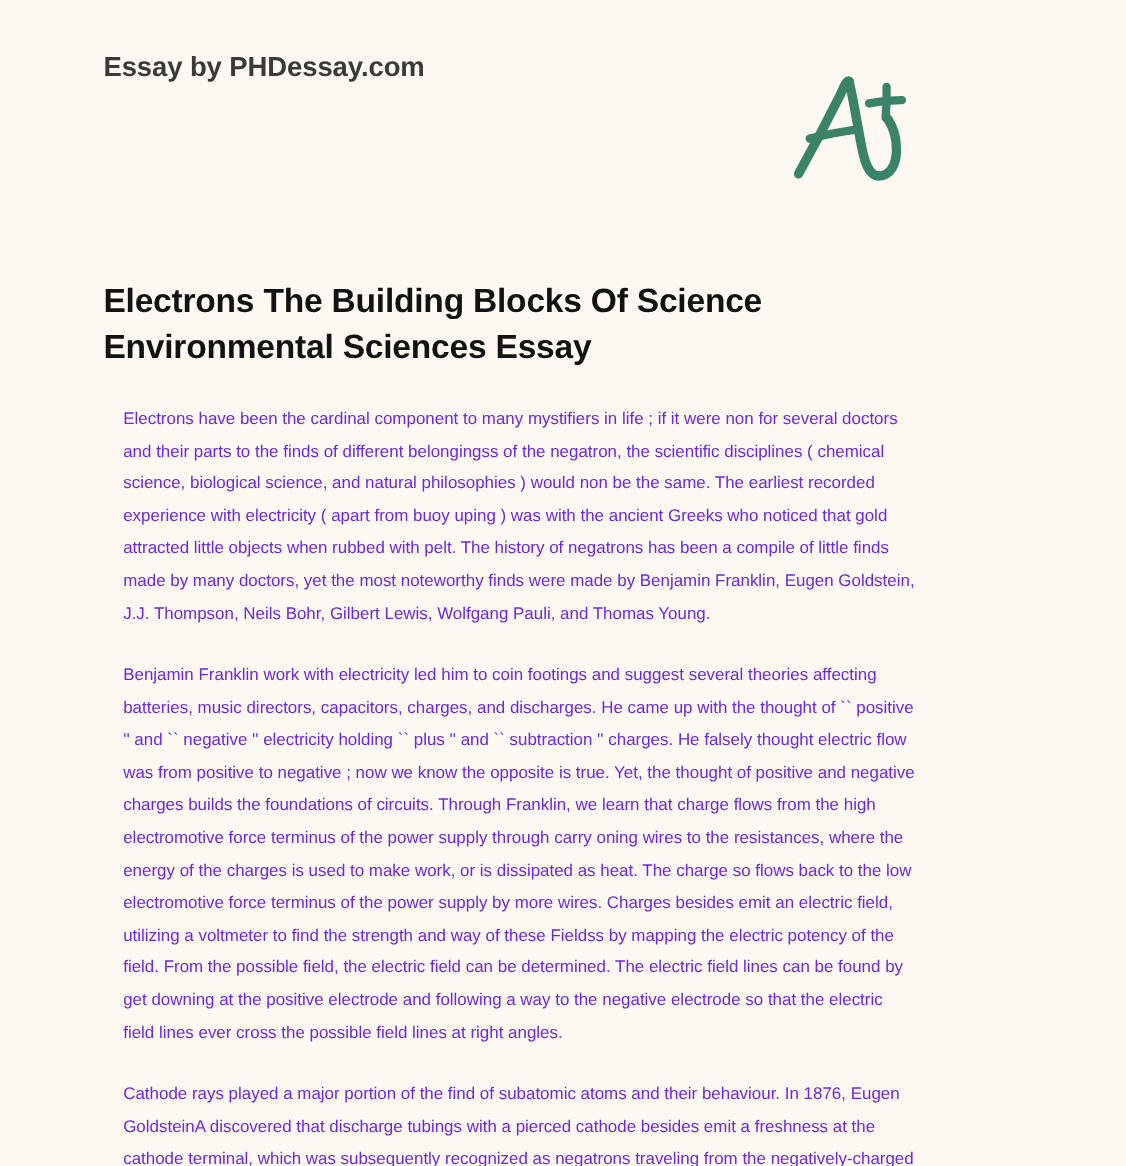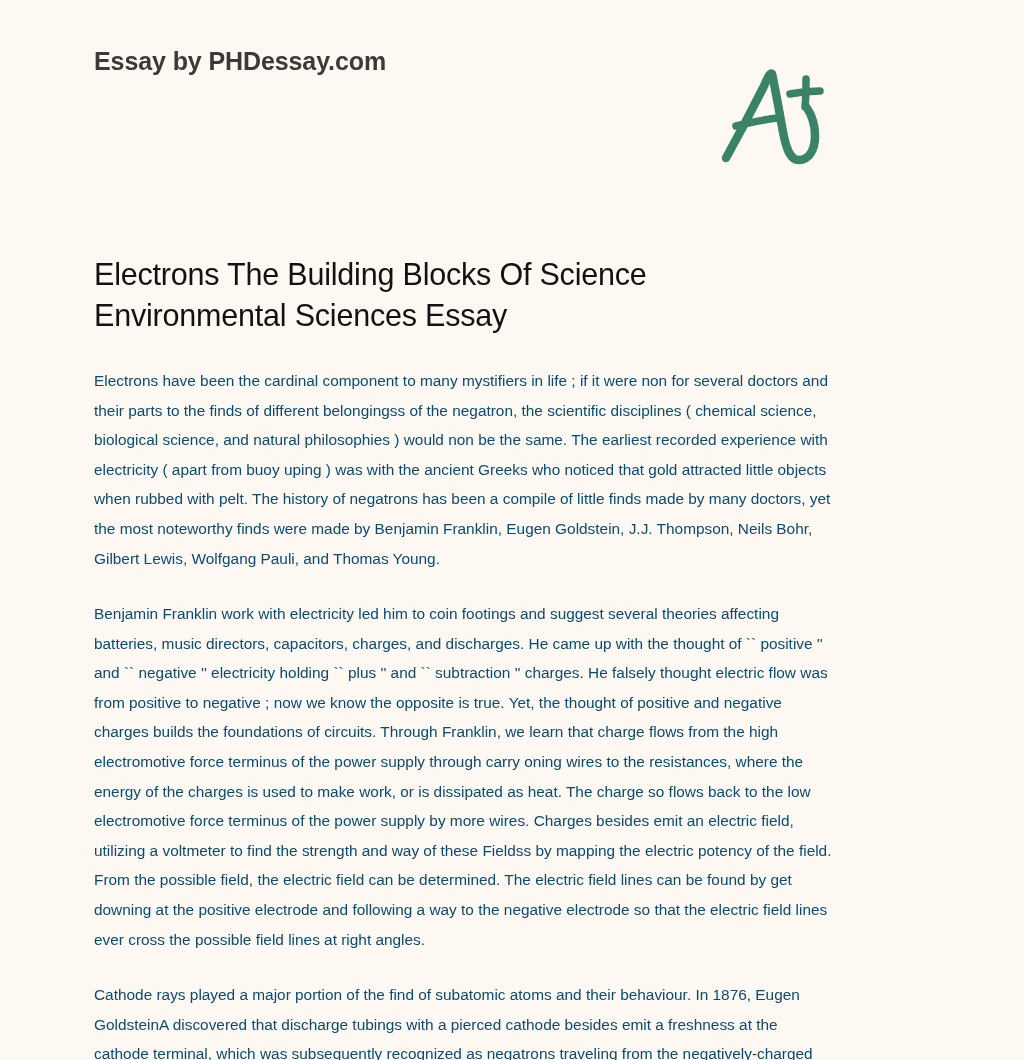--- a/index.html
+++ b/index.html
@@ -68,35 +68,35 @@
     display: block;
     width: 120px;
     height: 104px;
   }
 
   
   .doc-title {
     margin: 74px 0 0 0;
     font-size: 30.5px;
     line-height: 1.33;
-    font-weight: normal;
+    font-weight: bold;
     color: #121212;
     letter-spacing: -0.2px;
     max-width: 830px;
   }
 
   
   .article {
     margin-top: 31px;
   }
   .article p {
-    margin: 0 0 26px 0;
+    margin: 0 0 26px 18px;
     font-size: 15.4px;
     line-height: 1.92;
-    color: #0c4a6e;
+    color: #6d28d9;
     text-align: left;
     max-width: 852px;
   }
   .article p:last-child {
     margin-bottom: 0;
   }
 </style>
 </head>
 <body>
 

